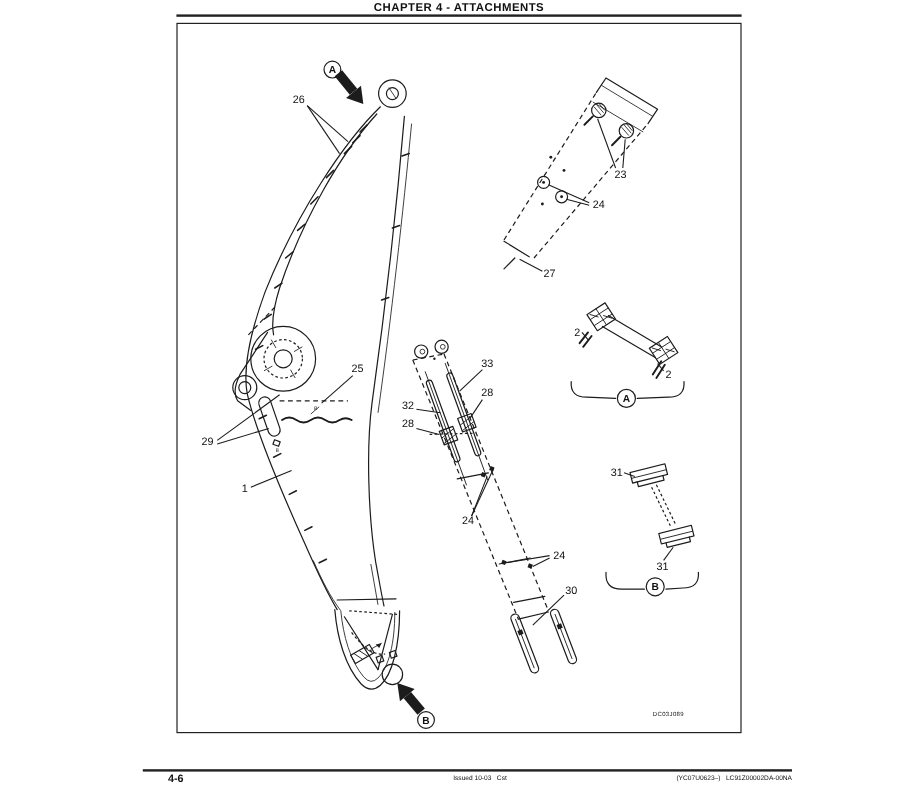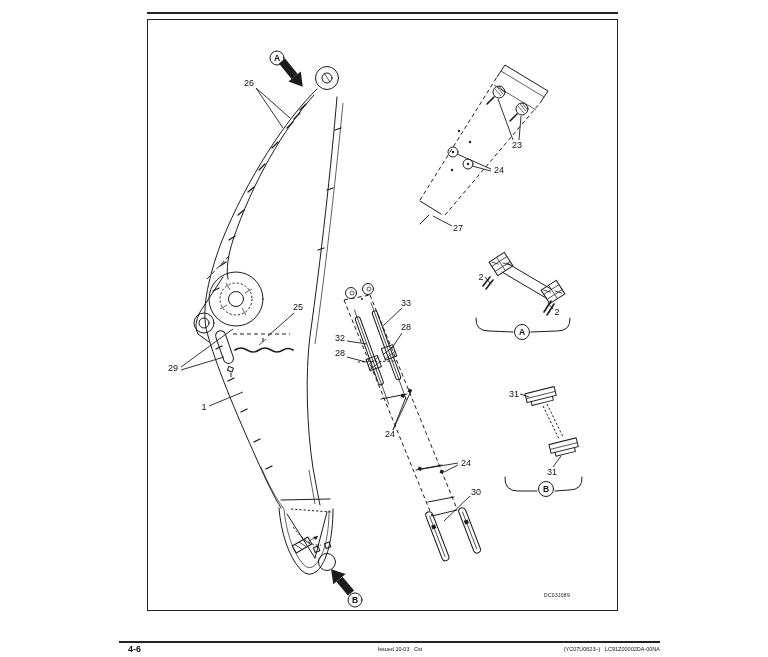--- a/index.html
+++ b/index.html
@@ -3,21 +3,21 @@
 <meta charset="utf-8">
 <style>
   html,body{margin:0;padding:0;background:#fff;}
   #page{position:relative;width:768px;height:657px;background:#fff;overflow:hidden;
         font-family:"Liberation Sans",sans-serif;color:#111;}
   .hdr{position:absolute;top:1px;left:147px;width:471px;text-align:center;
        font-size:9.5px;font-weight:bold;letter-spacing:.4px;}
   .hdr-rule{position:absolute;top:12px;left:147px;width:471px;height:2px;background:#222;}
   .frame{position:absolute;top:19px;left:147px;width:469px;height:590px;border:1.5px solid #222;background:#fff;}
   .ftr-rule{position:absolute;top:641px;left:119px;width:541px;height:2px;background:#222;}
-  .ftr-page{position:absolute;top:644px;left:128px;font-size:9px;font-weight:bold;}
+  .ftr-page{position:absolute;top:644px;left:140px;font-size:9px;font-weight:bold;}
   .ftr-center{position:absolute;top:646px;left:340px;width:120px;text-align:center;font-size:5.5px;}
   .ftr-right{position:absolute;top:646px;right:108px;font-size:5.5px;}
   .pre{white-space:pre;}
   svg{position:absolute;top:0;left:0;}
   .ln{stroke:#1c1c1c;stroke-width:1;fill:none;stroke-linecap:round;stroke-linejoin:round;}
   .ln2{stroke:#1c1c1c;stroke-width:1.6;fill:none;stroke-linecap:round;}
   .thn{stroke:#1c1c1c;stroke-width:.7;fill:none;}
   .dsh{stroke:#1c1c1c;stroke-width:1;fill:none;stroke-dasharray:4 3;}
   .dsh2{stroke:#1c1c1c;stroke-width:1;fill:none;stroke-dasharray:2.2 2;}
   .tk{stroke:#1c1c1c;stroke-width:1.3;fill:none;stroke-linecap:round;}
@@ -27,20 +27,21 @@
   svg text.mk{font-size:8.5px;font-weight:bold;text-anchor:middle;}
   svg text.co{text-anchor:middle;}
   svg text.tny{font-size:4.5px;text-anchor:middle;}
   svg text.code{font-size:5px;text-anchor:middle;letter-spacing:.3px;}
 </style>
 </head>
 <body>
 
 <div id="page">
 
+  <div class="hdr">CHAPTER 4 - ATTACHMENTS</div>
   <div class="hdr-rule"></div>
   <div class="frame"></div>
 
   <svg width="768" height="657" viewBox="0 0 768 657">
 
     <g>
 
       <circle class="ln" cx="327" cy="78" r="11.5"></circle>
       <circle class="ln" cx="327" cy="78" r="5"></circle>
       <line class="thn" x1="324" y1="73" x2="330" y2="82"></line>

